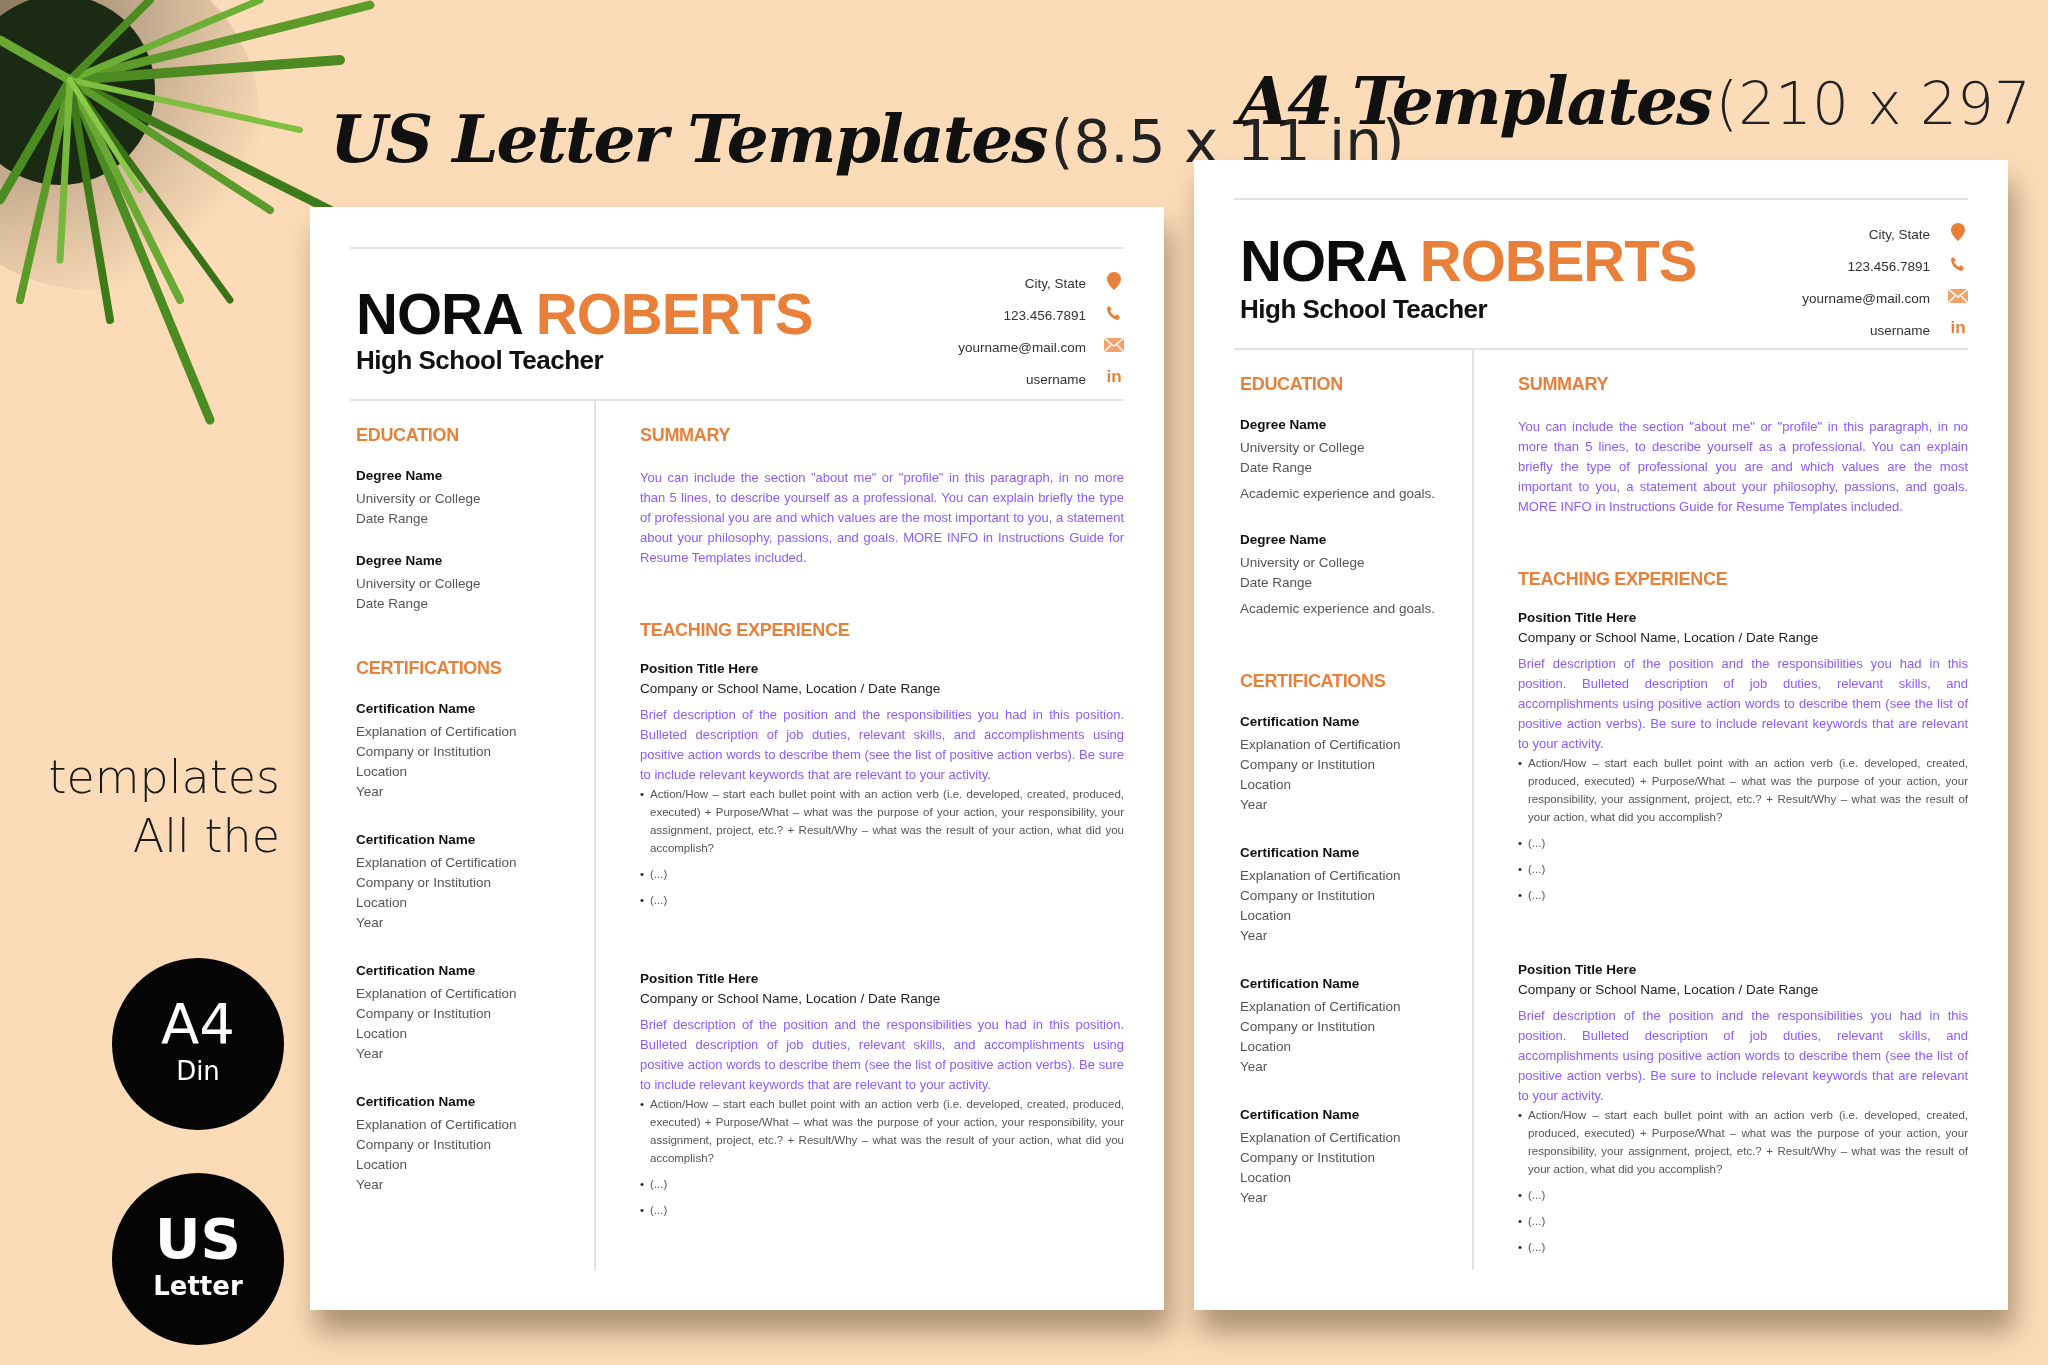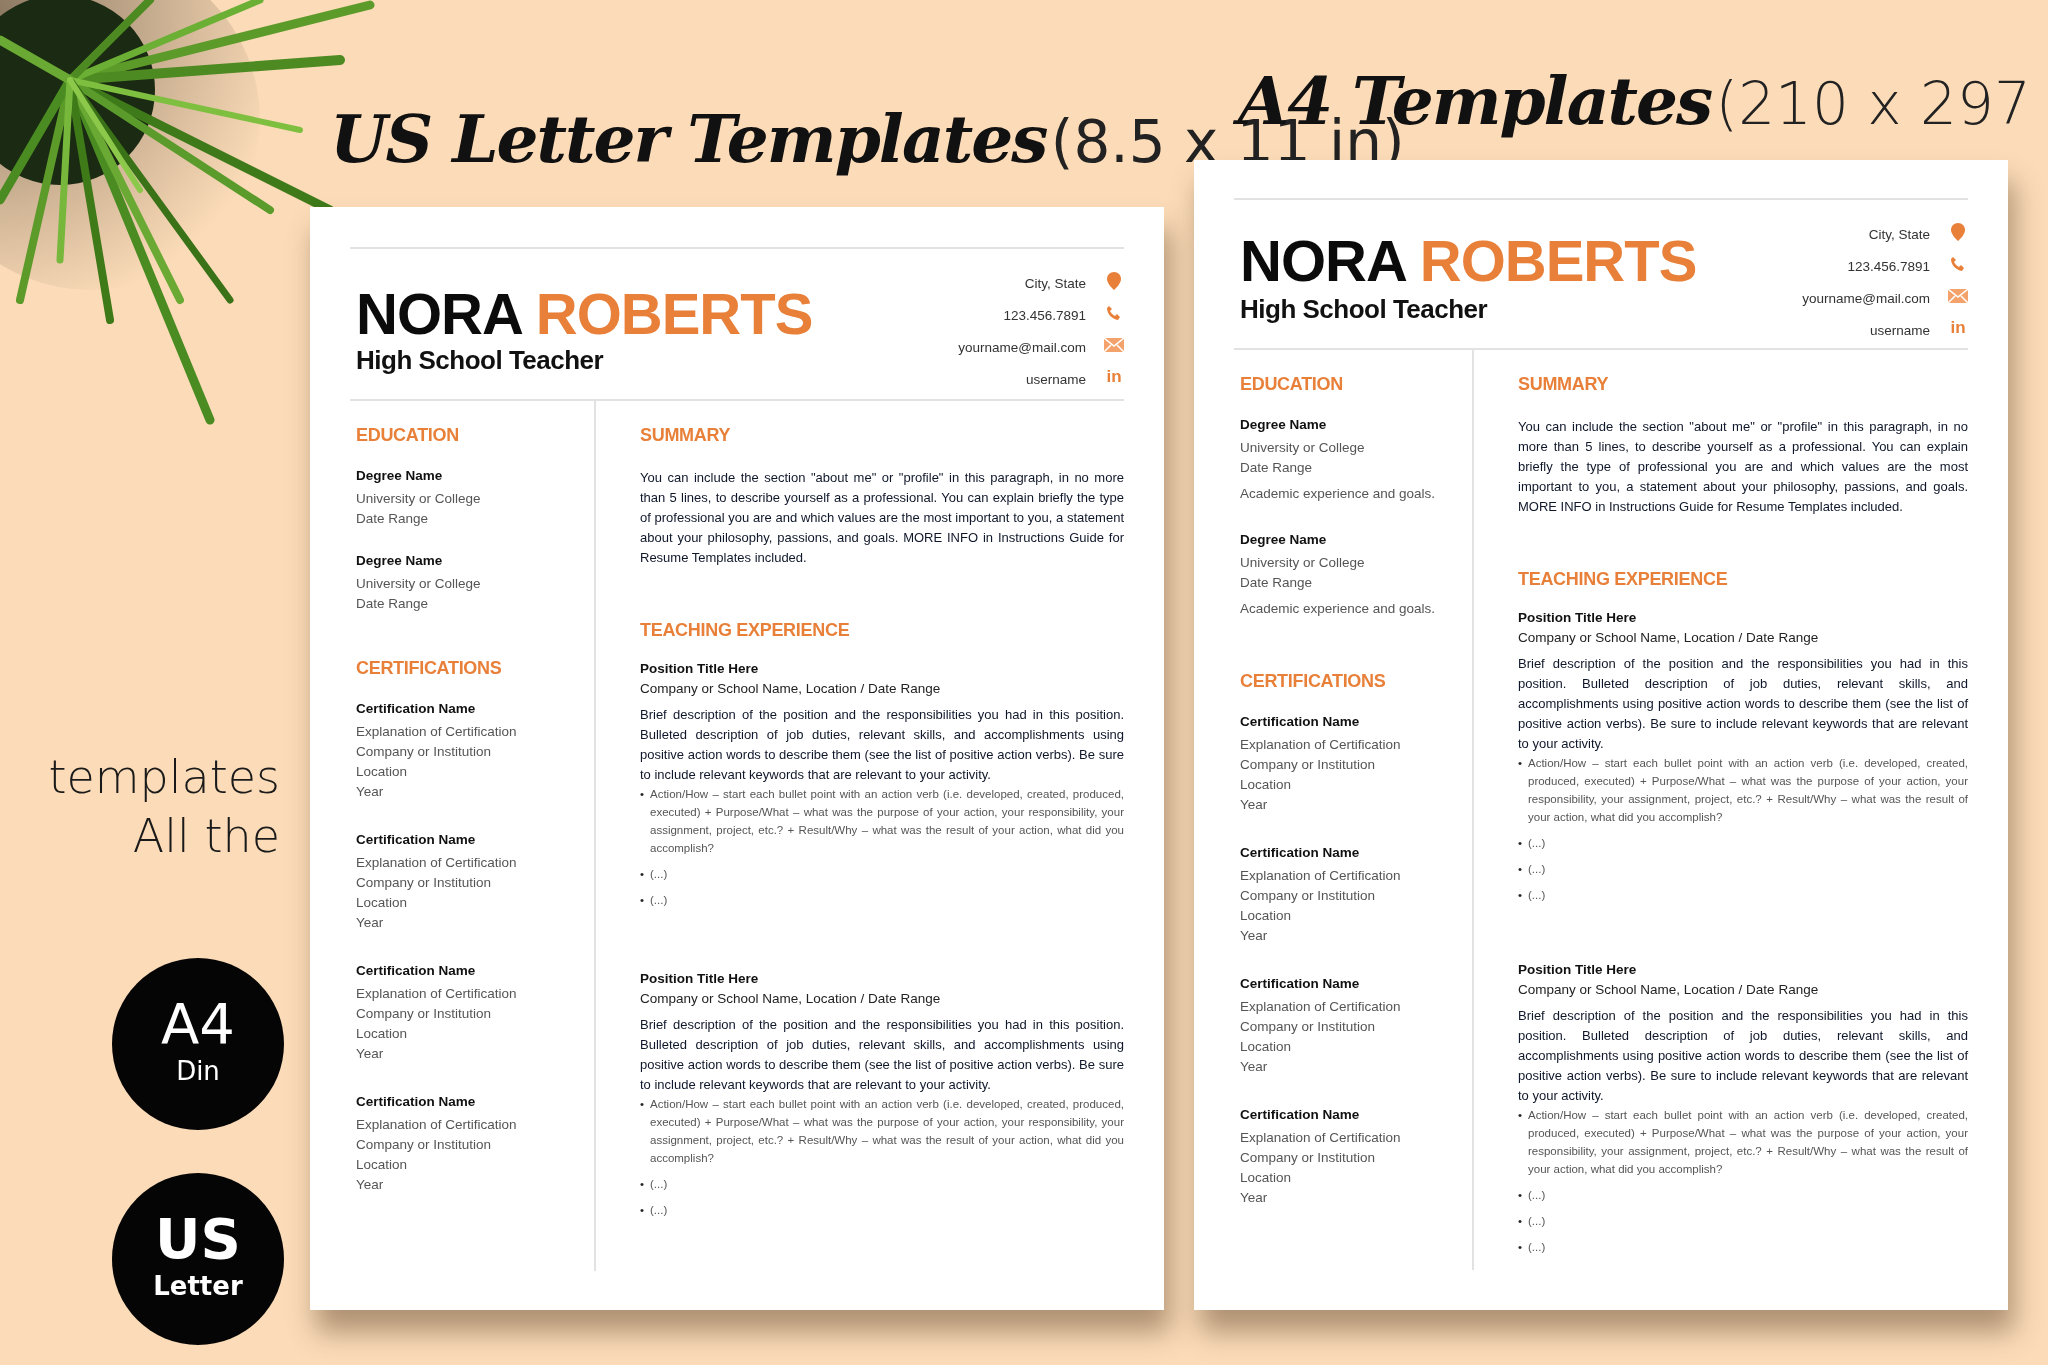--- a/index.html
+++ b/index.html
@@ -62,21 +62,21 @@
   .contact-row { display: flex; justify-content: flex-end; align-items: flex-end; height: 32px; }
   .contact-row .ctext { font-size: 13.5px; color: #333; margin-right: 18px; }
   .contact-row .cicon { width: 20px; height: 20px; display: flex; align-items: center; justify-content: center; margin-top: 22px; }
 
   .col-left { position: absolute; }
   .col-right { position: absolute; }
 
   .sec-title { color: #e8803a; font-weight: bold; font-size: 18px; letter-spacing: -0.3px; }
   .item-title { font-weight: bold; font-size: 13.5px; color: #111; }
   .item-line { font-size: 13.5px; color: #555; line-height: 20px; }
-  .para { font-size: 13px; color: #0f172a; line-height: 20px; text-align: justify; }
+  .para { font-size: 13px; color: #8b5cf6; line-height: 20px; text-align: justify; }
   .pos-title { font-weight: bold; font-size: 13.5px; color: #111; line-height: 20px; }
   .pos-sub { font-size: 13.5px; color: #222; line-height: 20px; }
   .bullets { list-style: none; }
   .bullets li { position: relative; padding-left: 10px; font-size: 11.5px; color: #555; line-height: 18px; text-align: justify; margin-bottom: 8px; }
   .bullets li::before { content: "•"; position: absolute; left: 0; top: 0; color: #222; }
 </style>
 </head>
 <body>
 
 <svg class="plant" viewBox="0 0 380 440">

